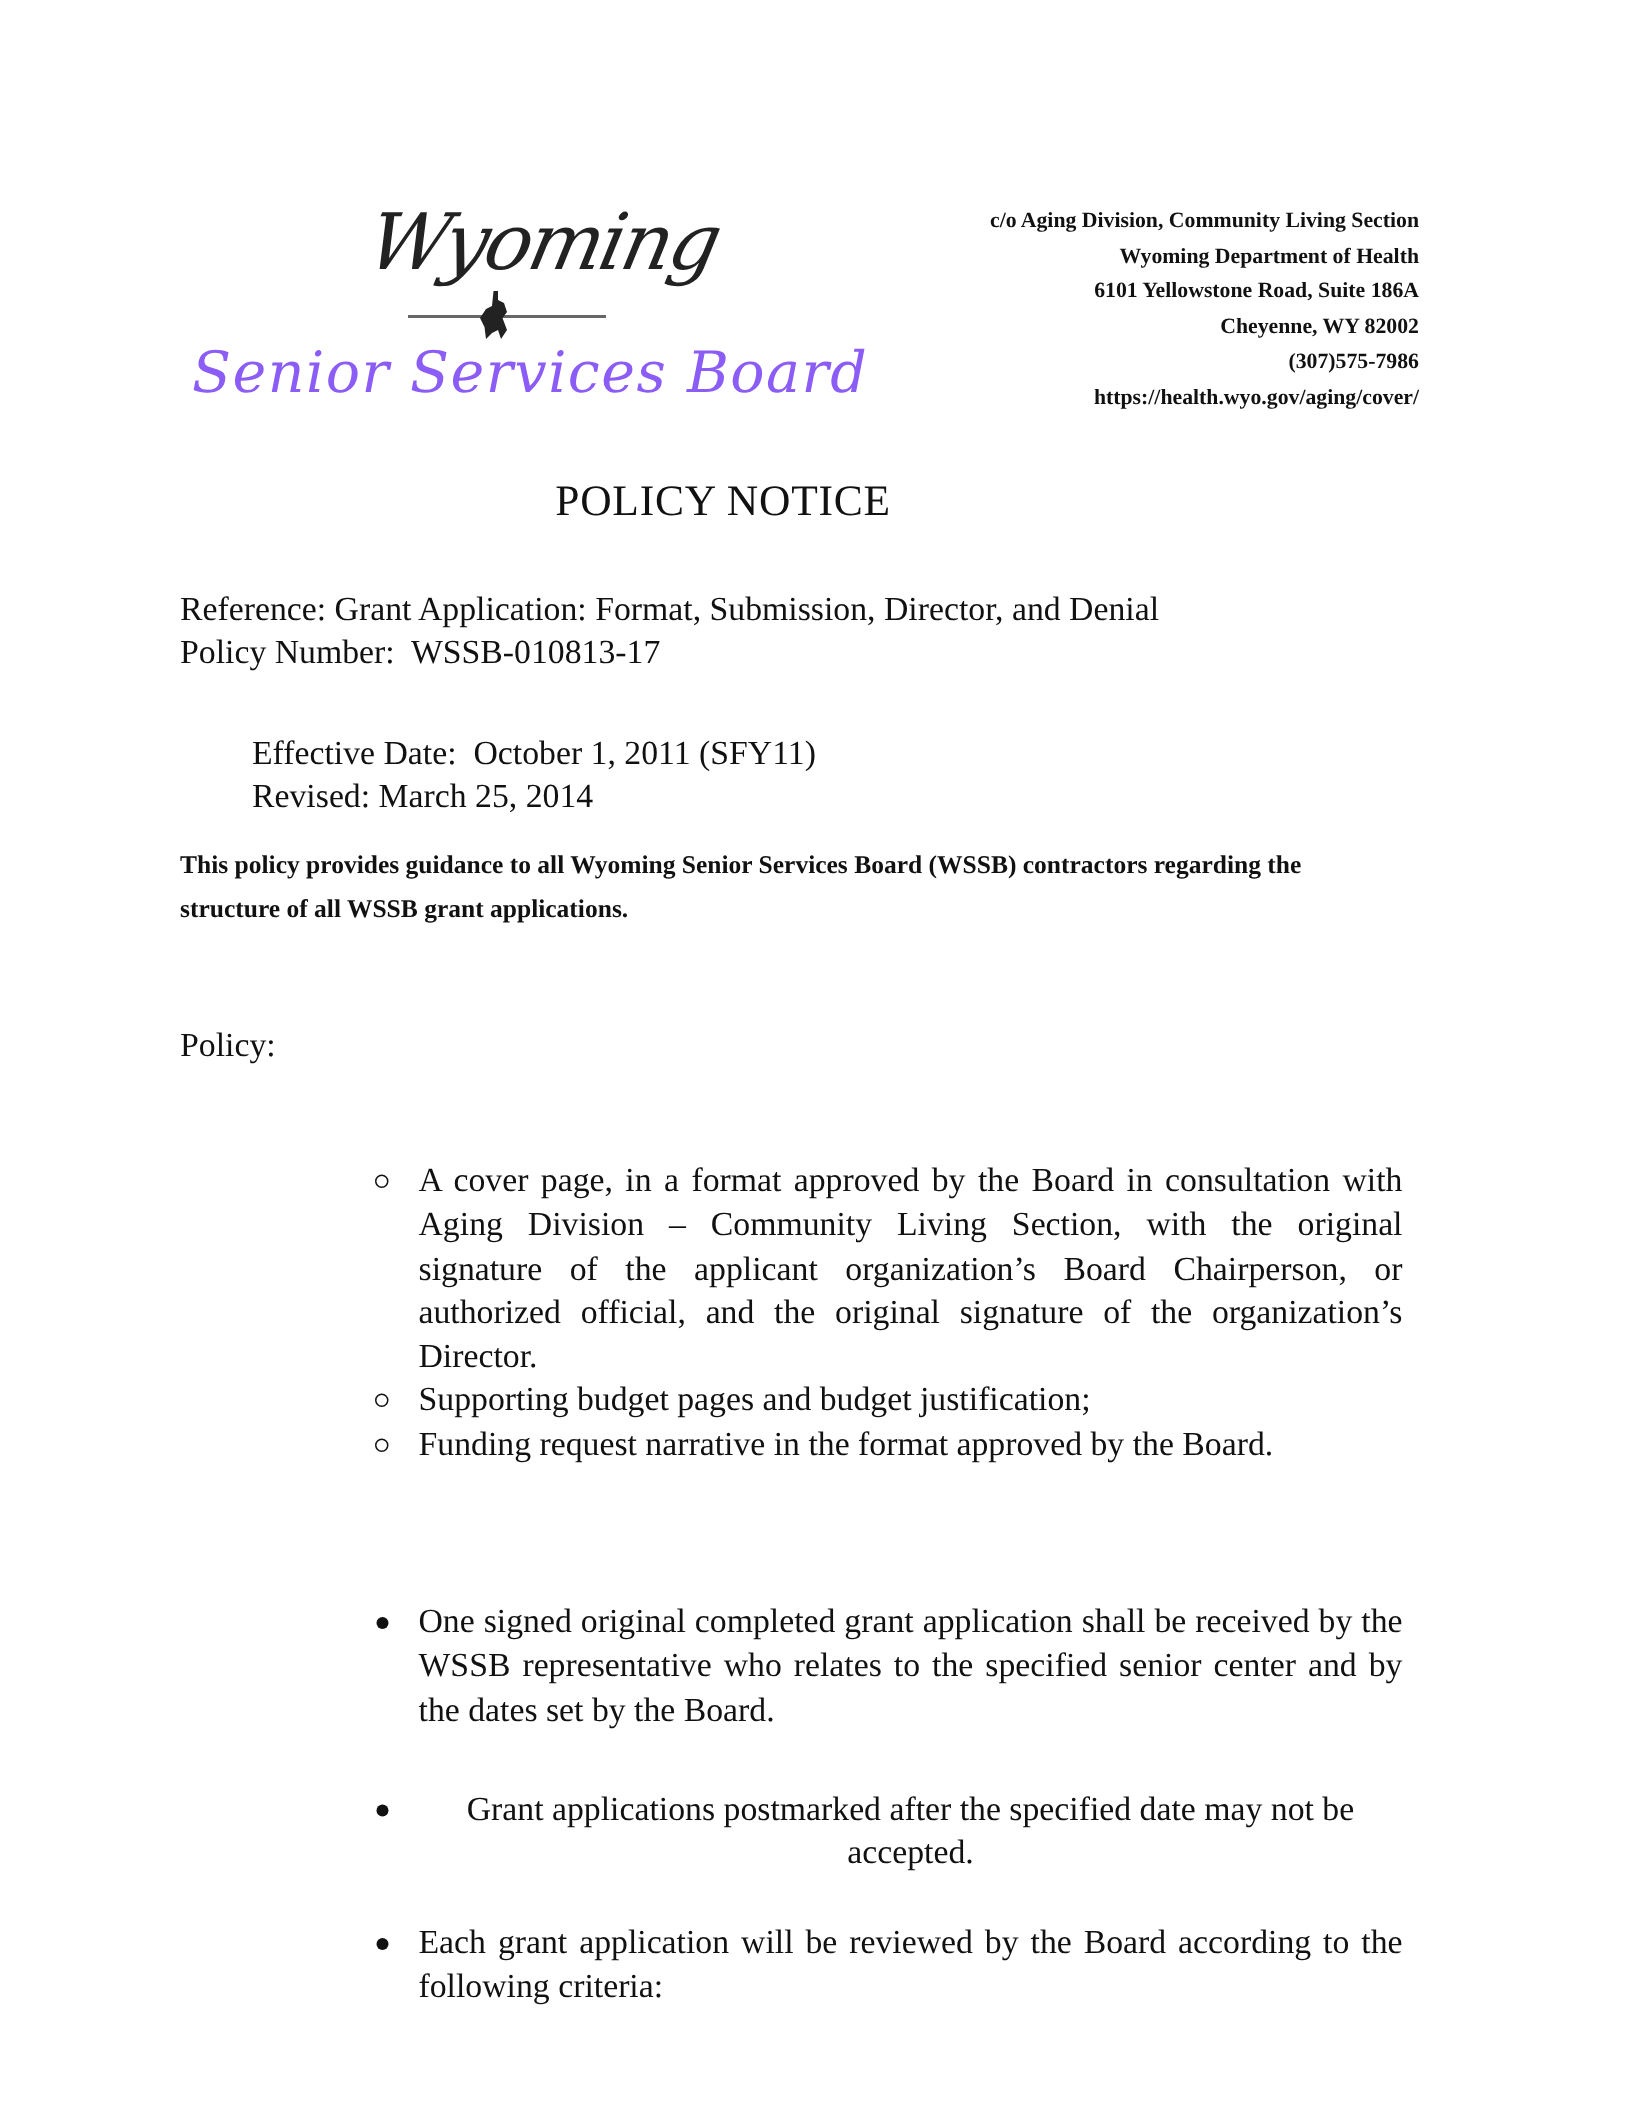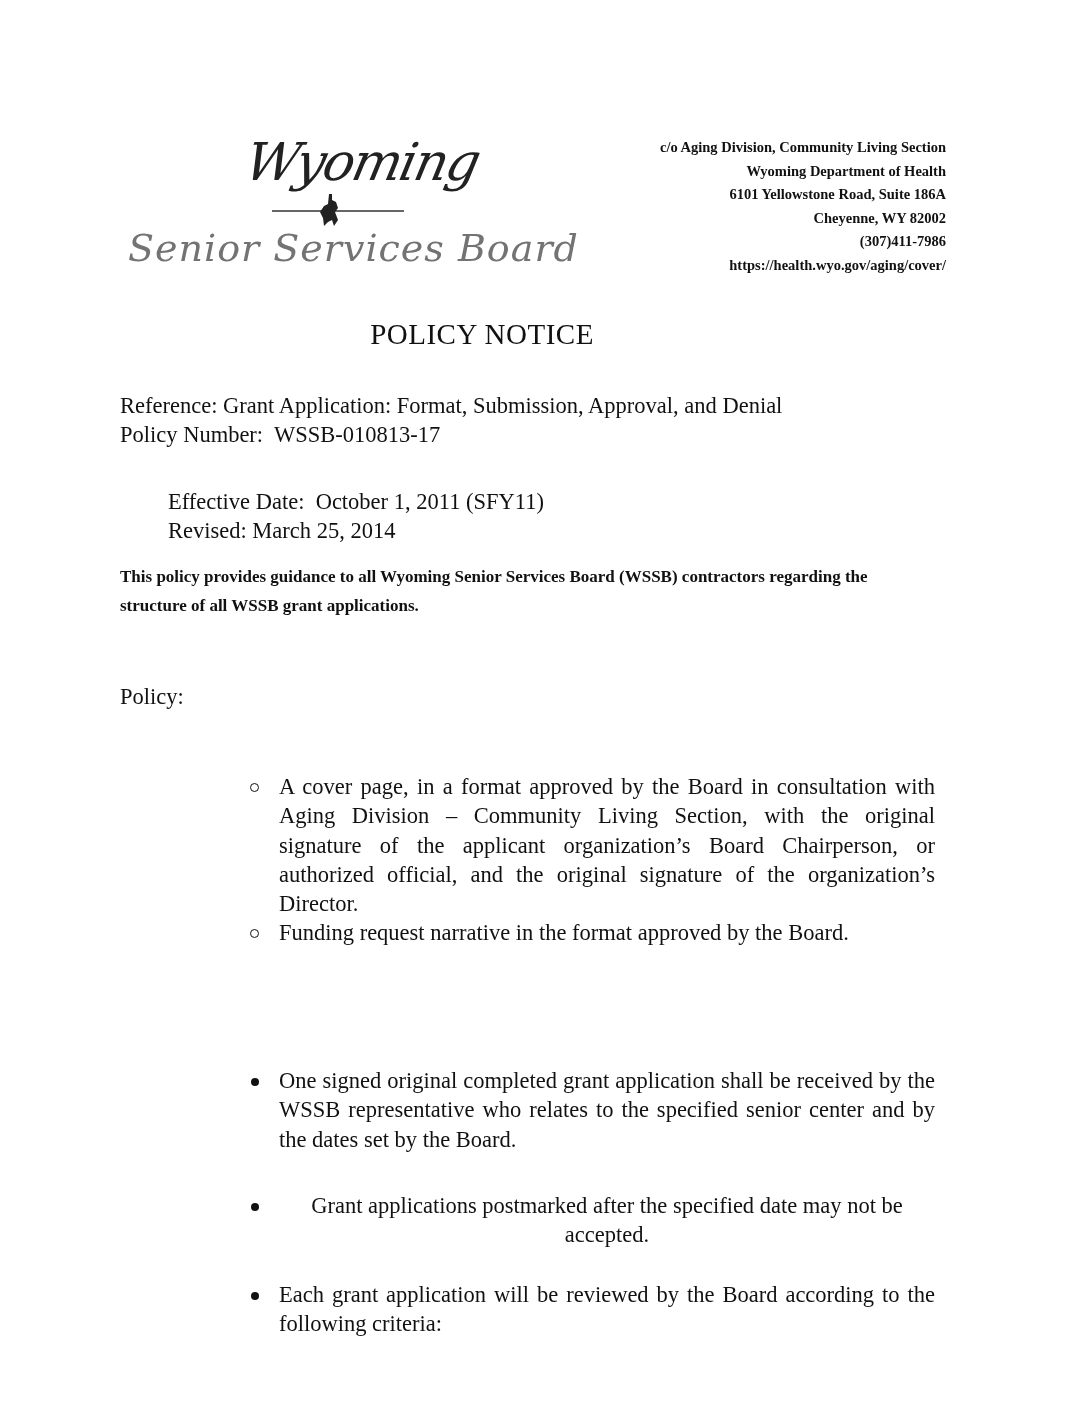--- a/index.html
+++ b/index.html
@@ -10,21 +10,21 @@
   .logo { position: absolute; left: 120px; top: 130px; width: 420px; height: 150px; }
   .logo-wyoming {
     position: absolute; left: 120px; top: 2px; font-family: "DejaVu Serif", serif;
     font-style: italic; font-size: 52px; letter-spacing: -2px; transform: skewX(-12deg);
     color: #222; transform-origin: left bottom;
   }
   .logo-line { position: absolute; left: 152px; top: 80px; width: 132px; height: 2px; background: #666; }
   .logo-rider { position: absolute; left: 198px; top: 62px; width: 24px; height: 36px; }
   .logo-sub {
     position: absolute; left: 8px; top: 96px; font-family: "DejaVu Serif", serif;
-    font-style: italic; font-size: 38px; letter-spacing: 1px; color: #737373; white-space: nowrap;
+    font-style: italic; font-size: 38px; letter-spacing: 1px; color: #8b5cf6; white-space: nowrap;
   }
   .address { position: absolute; left: 596px; top: 136px; width: 350px; font-size: 14.5px; font-weight: bold; line-height: 23.5px; text-align: right; }
   .address div { white-space: nowrap; }
   .title { position: absolute; left: 0; width: 964px; top: 318px; text-align: center; font-size: 29px; letter-spacing: 0.5px; }
   .block { position: absolute; left: 120px; font-size: 22.5px; line-height: 29px; }
   .ref { top: 391px; }
   .eff { top: 487px; margin-left: 48px; }
   .intro { position: absolute; left: 120px; top: 562px; width: 810px; font-size: 17px; font-weight: bold; line-height: 29px; }
   .policy-label { position: absolute; left: 120px; top: 684px; font-size: 22.5px; }
   .list { position: absolute; left: 279px; width: 656px; font-size: 22.5px; line-height: 29.3px; }
@@ -43,44 +43,48 @@
     <path d="M11 2 L14 2 L14 8 L18 10 L20 16 L17 20 L20 28 L16 34 L14 28 L10 30 L6 34 L5 26 L2 20 L6 14 L10 12 Z" fill="#222"></path>
   </svg>
   <div class="logo-sub">Senior Services Board</div>
 </div>
 
 <div class="address">
   <div style="padding-left:22px">c/o Aging Division, Community Living Section</div>
   <div style="padding-left:82px">Wyoming Department of Health</div>
   <div style="padding-left:48px">6101 Yellowstone Road, Suite 186A</div>
   <div style="padding-left:98px">Cheyenne, WY 82002</div>
-  <div style="padding-left:124px">(307)411-7986</div>
+  <div style="padding-left:124px">(307)575-7986</div>
   <div style="padding-left:10px">https://health.wyo.gov/aging/cover/</div>
 </div>
 
 <div class="title">POLICY NOTICE</div>
 
 <div class="block ref">
-  <div>Reference: Grant Application: Format, Submission, Approval, and Denial</div>
+  <div>Reference: Grant Application: Format, Submission, Director, and Denial</div>
   <div style="white-space:pre">Policy Number:  WSSB-010813-17</div>
 </div>
 
 <div class="block eff">
   <div style="white-space:pre">Effective Date:  October 1, 2011 (SFY11)</div>
   <div>Revised: March 25, 2014</div>
 </div>
 
 <div class="intro">This policy provides guidance to all Wyoming Senior Services Board (WSSB) contractors regarding the structure of all WSSB grant applications.</div>
 
 <div class="policy-label">Policy:</div>
 
 <div class="list" style="top:772px">
   <div class="sub">
     <span class="circle"></span>
     <span>A cover page, in a format approved by the Board in consultation with Aging Division – Community Living Section, with the original signature of the applicant organization’s Board Chairperson, or authorized official, and the original signature of the organization’s Director.</span>
+  </div>
+  <div class="sub">
+    <span class="circle"></span>
+    <span>Supporting budget pages and budget justification;</span>
   </div>
   <div class="sub">
     <span class="circle"></span>
     <span>Funding request narrative in the format approved by the Board.</span>
   </div>
 </div>
 
 <div class="list" style="top:1066px">
   <div class="bullet-item">
     <span class="bullet"></span>

